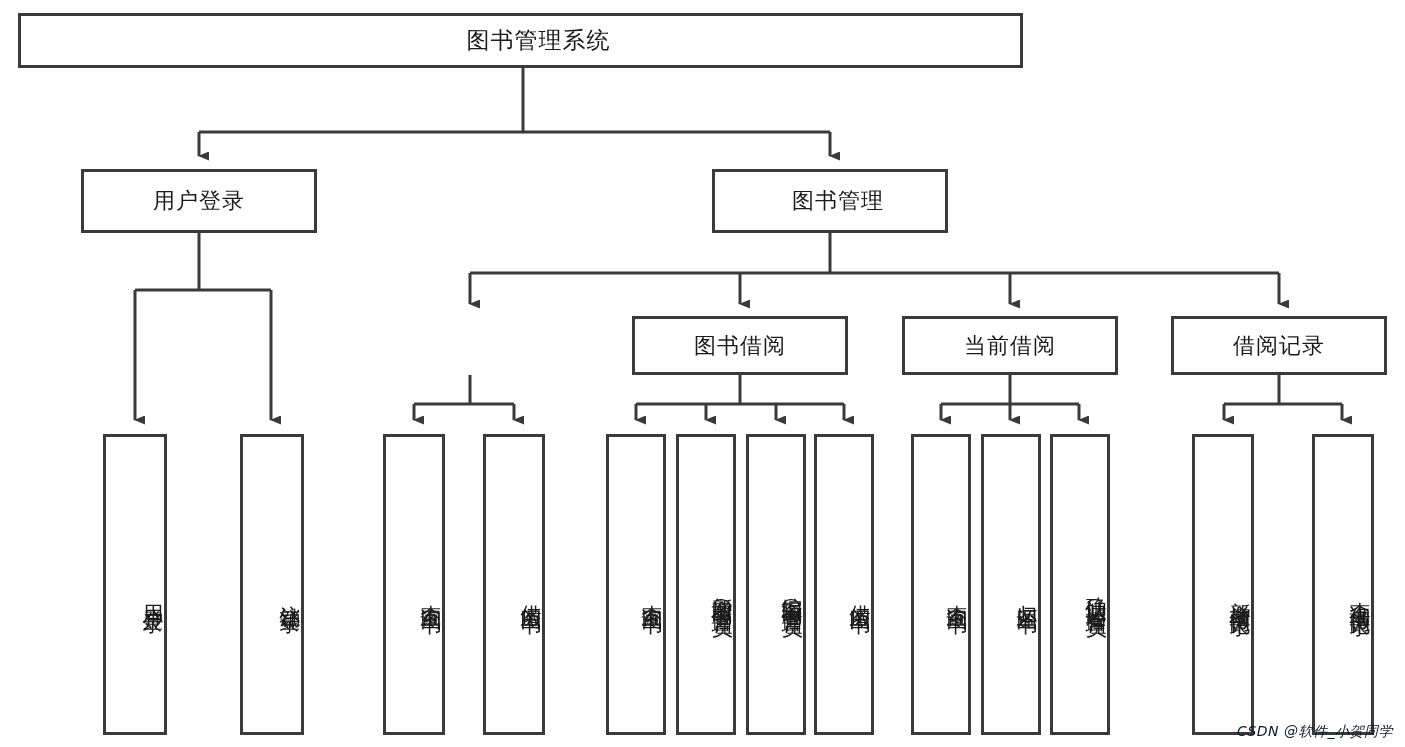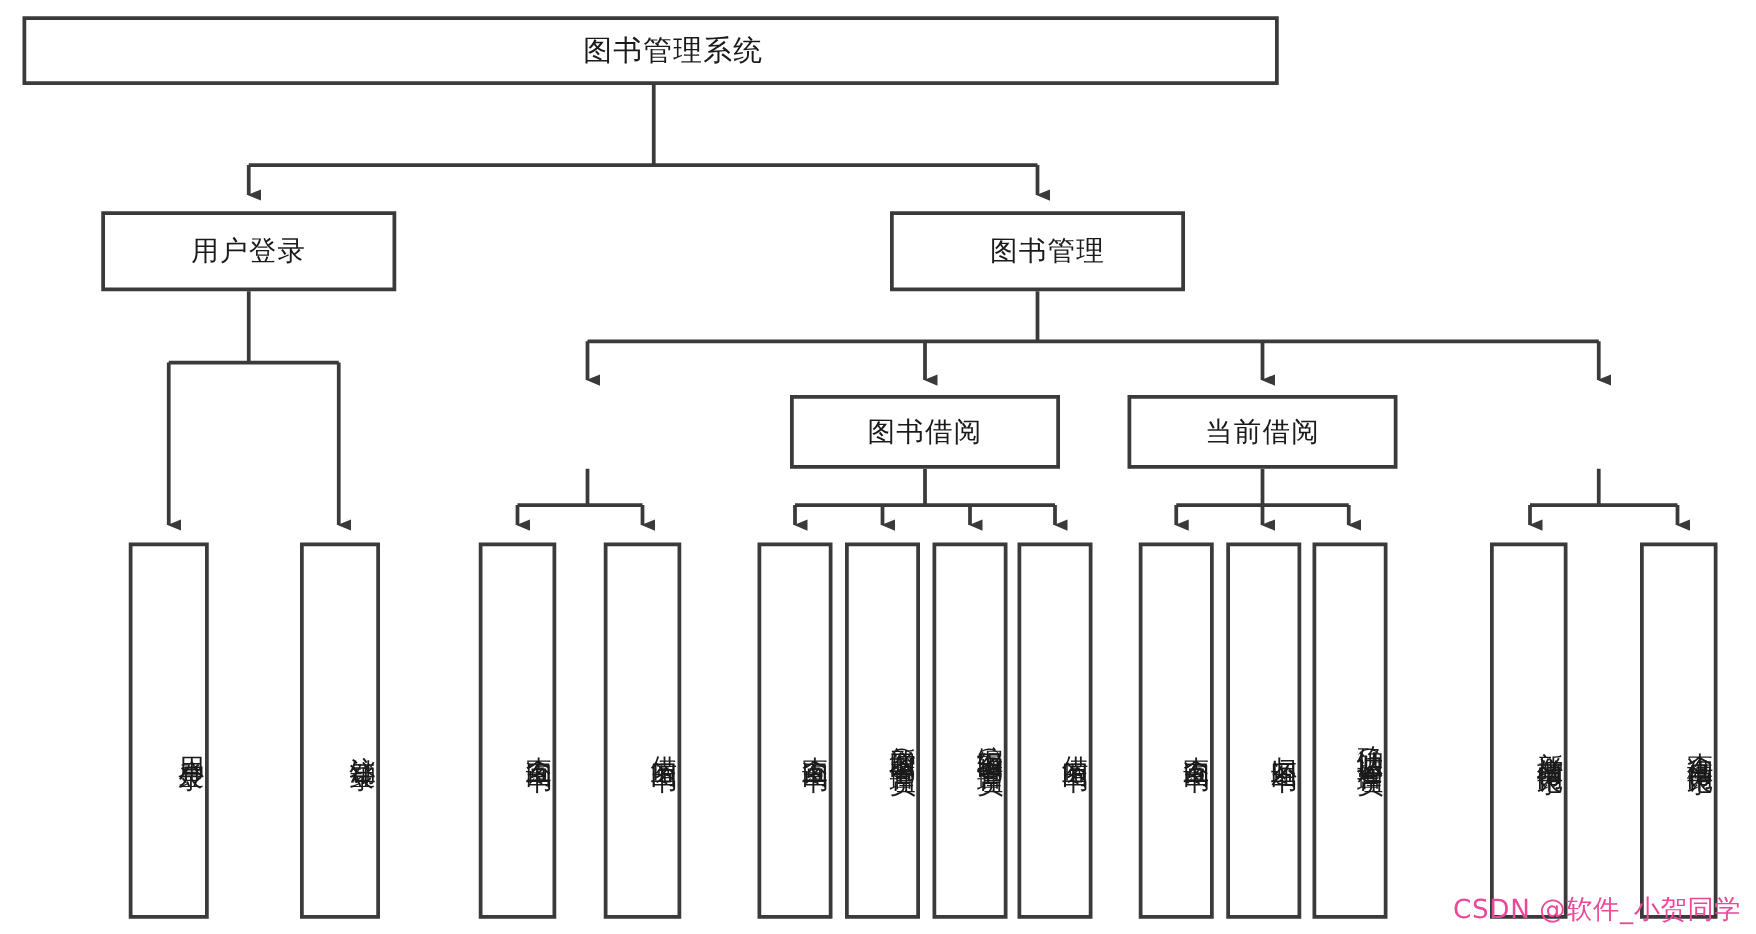--- a/index.html
+++ b/index.html
@@ -55,24 +55,25 @@
     left: 0;
     top: 0;
     width: 1405px;
     height: 747px;
     pointer-events: none;
   }
   .watermark {
     position: absolute;
     right: 12px;
     bottom: 6px;
-    font-size: 21px;
-    color: #ec4899;
+    font-size: 14px;
+    color: #0f172a;
     letter-spacing: 0.5px;
     white-space: nowrap;
+    font-style: italic;
   }
 </style>
 </head>
 <body>
 
 <div id="canvas">
 
   <svg class="wires" viewBox="0 0 1405 747">
     <defs>
       <marker id="ah" markerWidth="9" markerHeight="11" refX="4.5" refY="10" orient="auto" markerUnits="userSpaceOnUse">
@@ -133,20 +134,23 @@
   <div class="node horizontal" style="left:712px; top:169px; width:236px; height:64px;padding-left:16px;">
     <span class="label">图书管理</span>
   </div>
 
   <div class="node horizontal" style="left:632px; top:316px; width:216px; height:59px;">
     <span class="label">图书借阅</span>
   </div>
   <div class="node horizontal" style="left:902px; top:316px; width:216px; height:59px;">
     <span class="label">当前借阅</span>
   </div>
+  <div class="node horizontal" style="left:1171px; top:316px; width:216px; height:59px;">
+    <span class="label">借阅记录</span>
+  </div>
 
   <div class="node vertical" style="left:103px; top:434px; width:64px; height:301px;">
     <span class="label">用户登录</span>
   </div>
   <div class="node vertical" style="left:240px; top:434px; width:64px; height:301px;">
     <span class="label">注销登录</span>
   </div>
 
   <div class="node vertical" style="left:383px; top:434px; width:62px; height:301px;">
     <span class="label">查询图书</span>

